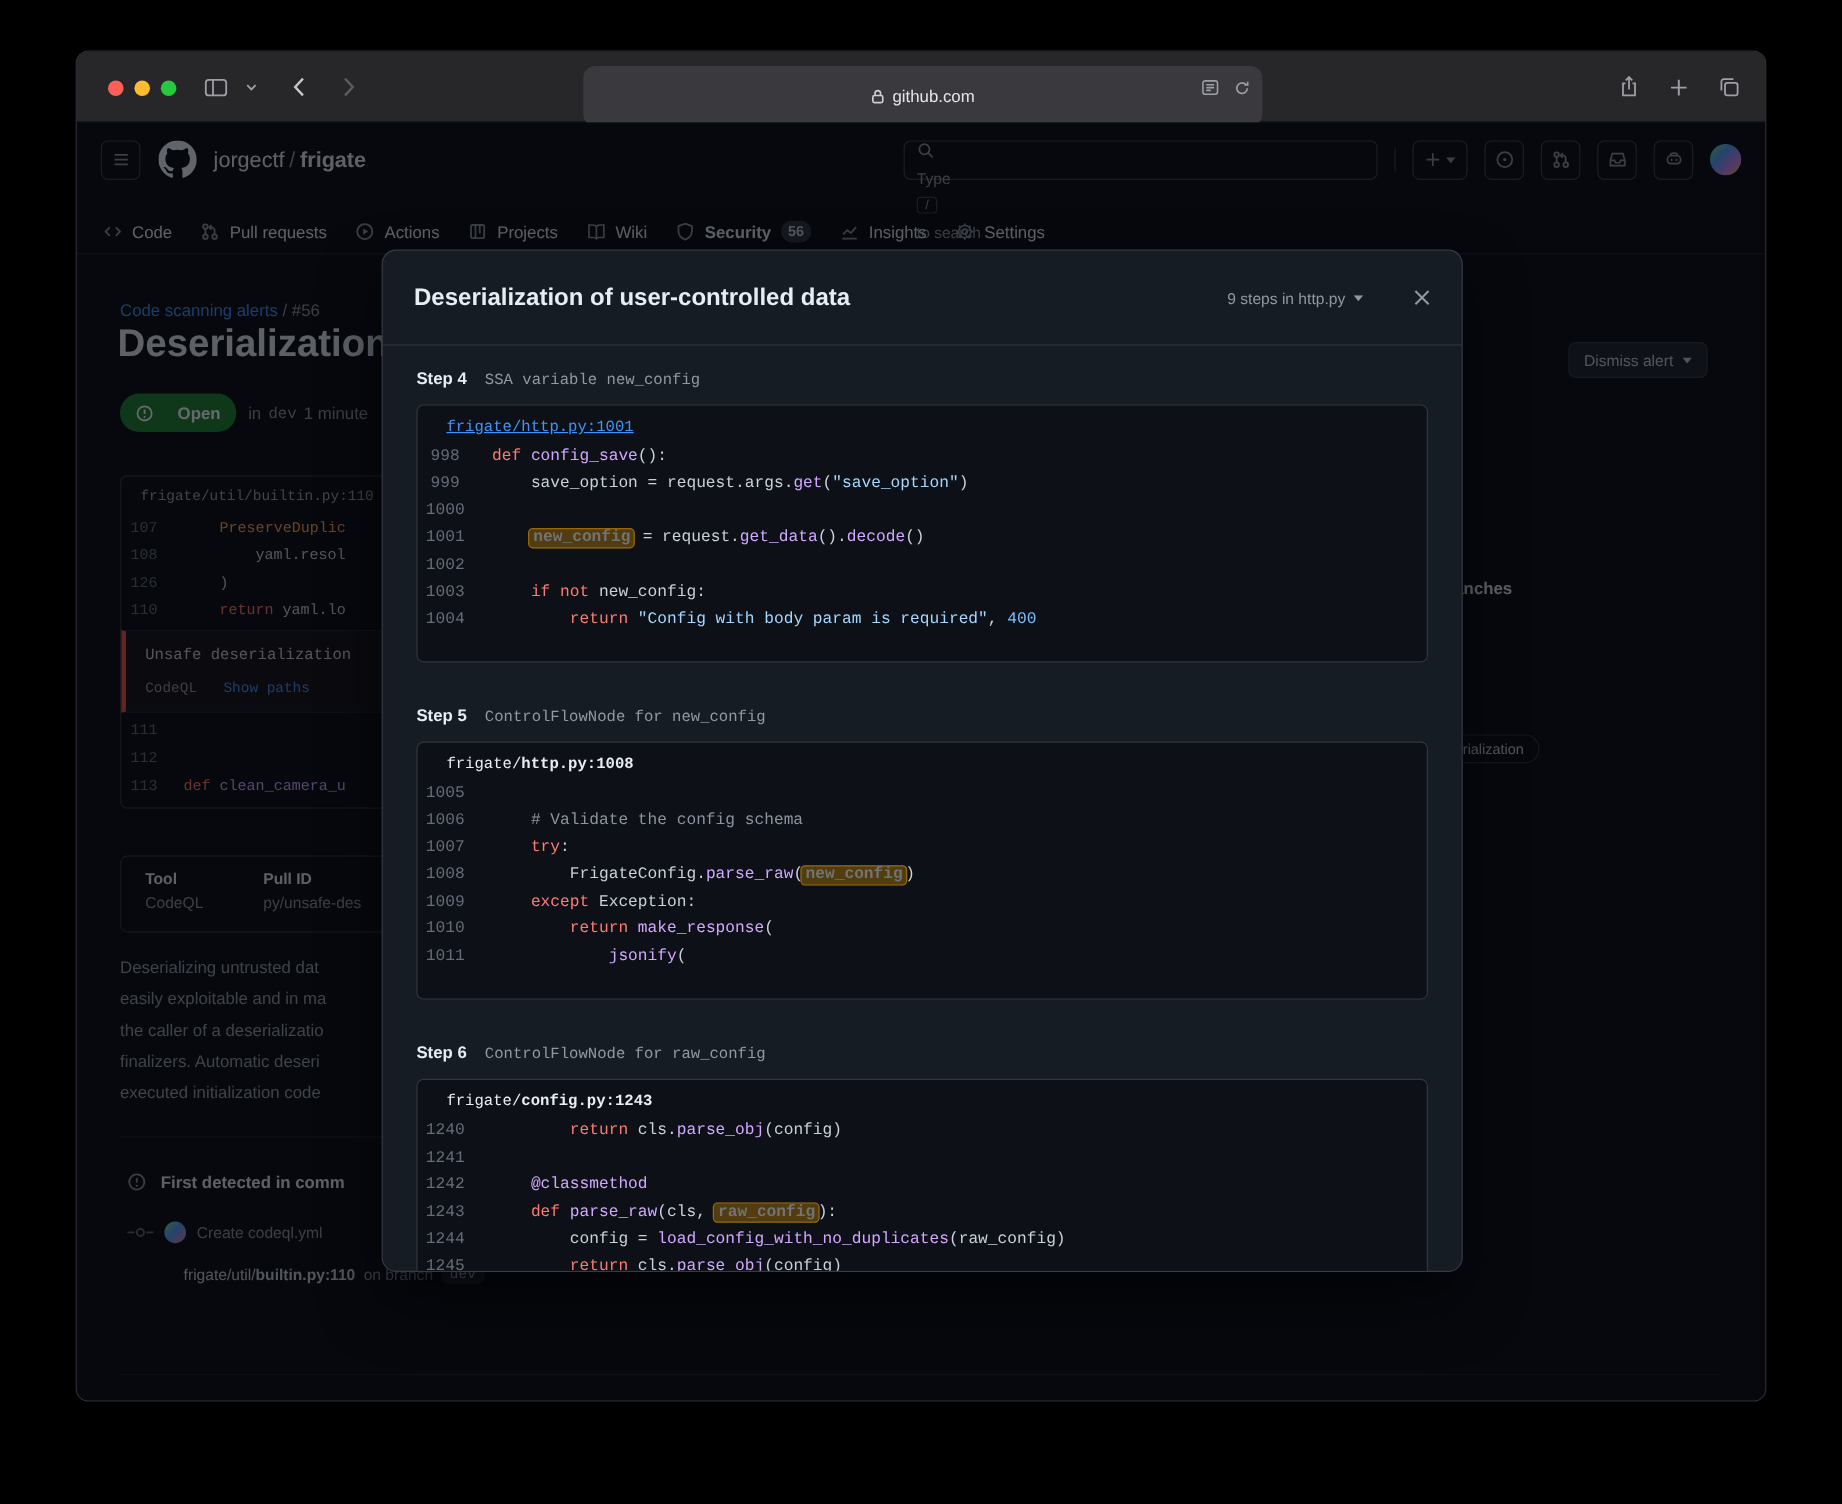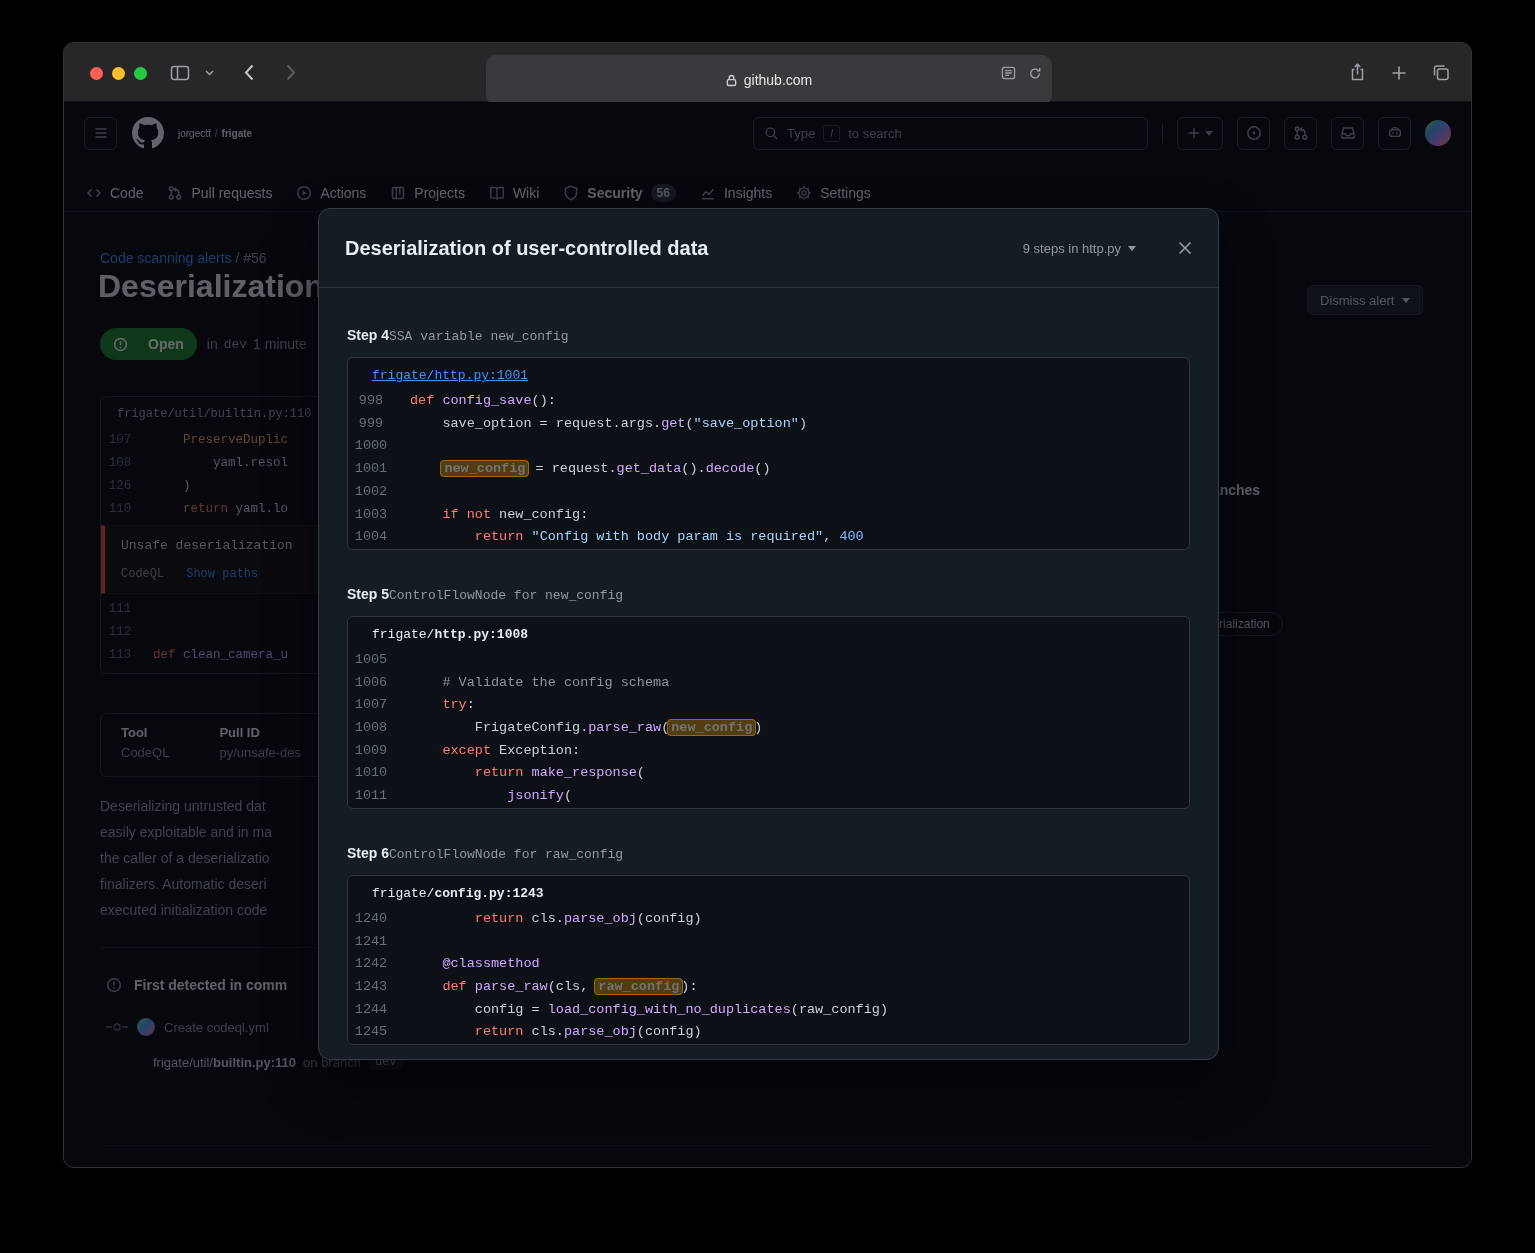--- a/index.html
+++ b/index.html
@@ -28,26 +28,26 @@
   
   .page { position:absolute; top:59px; left:0; right:0; bottom:0; background:#0d1117;
           overflow:hidden; }
 
   .gh-header { position:absolute; left:0; top:0; width:100%; height:62px;
                display:flex; align-items:center; padding:0 20px; gap:14px; }
   .icon-btn { width:33px; height:33px; border:1px solid #3d444d; border-radius:6px;
               display:flex; align-items:center; justify-content:center; color:#9198a1;
               flex:none; background:transparent; }
   .gh-logo { color:#f0f6fc; width:33px; height:33px; display:flex; align-items:center; justify-content:center; flex:none; }
-  .crumb { font-size:10px; color:#e6edf3; white-space:nowrap; }
+  .crumb { font-size:18px; color:#e6edf3; white-space:nowrap; }
   .crumb .sep { color:#9198a1; padding:0 4px; }
   .crumb .repo { font-weight:700; }
   .gh-search { margin-left:auto; width:395px; height:33px; border:1px solid #3d444d;
-               border-radius:6px; display:flex; align-items:center; gap:8px; padding:0 10px;
-               color:#9198a1; font-size:13px; }
+               border-radius:6px; display:flex; align-items:flex-start; gap:8px; padding:0 10px;
+               color:#9198a1; font-size:13px;flex-direction:column; }
   .slash-key { border:1px solid #3d444d; border-radius:3px; width:17px; height:17px;
                display:flex; align-items:center; justify-content:center; font-size:11px; }
   .vdiv { width:1px; height:20px; background:#3d444d; flex:none; }
   .plus-btn { width:46px; }
   .avatar { width:26px; height:26px; border-radius:50%; flex:none;
             background:linear-gradient(135deg,#7ee787 0%,#58a6ff 35%,#bc8cff 65%,#ffa657 100%); }
 
   .gh-nav { position:absolute; left:0; top:66px; width:100%; height:44px;
             display:flex; align-items:flex-end; padding:0 12px; gap:4px;
             border-bottom:1px solid #21262d; }
@@ -129,26 +129,26 @@
            box-shadow:0 24px 48px rgba(0,0,0,.55); overflow:hidden; }
   .modal-header { display:flex; align-items:center; height:79px; padding:0 26px;
                   border-bottom:1px solid #2e343c; }
   .modal-title { font-size:20px; font-weight:700; color:#e6edf3; }
   .steps-selector { margin-left:auto; display:flex; align-items:center; gap:7px;
                     color:#9198a1; font-size:13px; cursor:pointer; }
   .modal-close { margin-left:42px; color:#9198a1; display:flex; cursor:pointer; }
   .modal-body { padding:18px 28px 24px; }
   .step { margin-bottom:35px; }
   .step:last-child { margin-bottom:0; }
-  .step-head { display:flex; align-items:baseline; line-height:18px;margin-top:20px; }
+  .step-head { display:flex; align-items:baseline; gap:15px; line-height:18px; }
   .step-label { font-size:14px; font-weight:700; color:#e6edf3; }
   .step-desc { font-family:"Liberation Mono","DejaVu Sans Mono",monospace; font-size:13px;
                color:#9198a1; }
   .code-card { margin-top:11px; border:1px solid #30363d; border-radius:6px;
-               background:#0d1117; padding-bottom:0; overflow:hidden; }
+               background:#0d1117; padding-bottom:22px; overflow:hidden; }
   .code-card-header { padding:9px 24px 5px; line-height:18px;
                       font-family:"Liberation Mono","DejaVu Sans Mono",monospace;
                       font-size:13px; color:#e6edf3; }
   .file-link { color:#4493f8; text-decoration:underline; cursor:pointer; }
   .fname-bold { font-weight:700; }
   .mcode .code-line { font-size:13.5px; line-height:22.7px; }
   .mcode .code-line .ln { width:62px; padding-right:16px; }
 
   
   .code-line, .code-panel-header, .code-card-header, .bg-annotation, .step-desc

